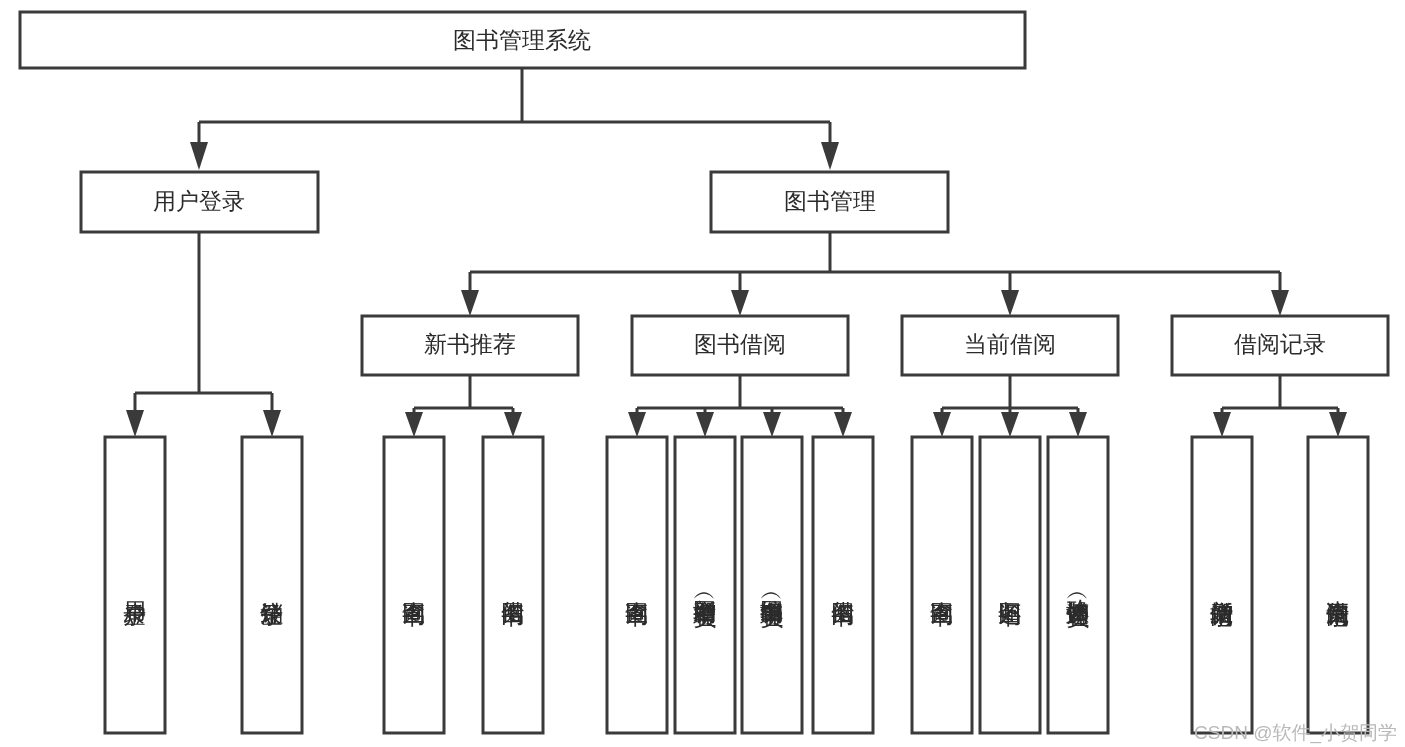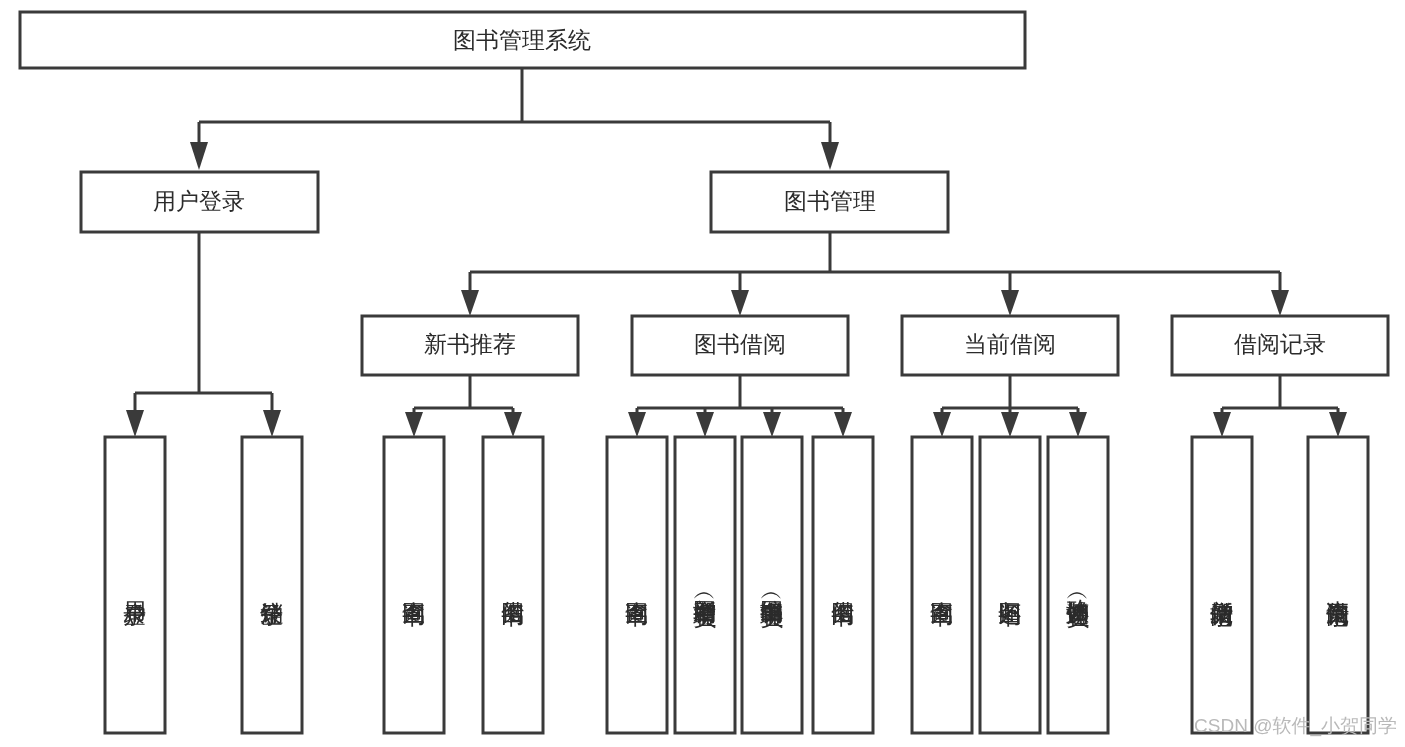--- a/index.html
+++ b/index.html
@@ -61,21 +61,21 @@
     font-family: "Liberation Sans", "DejaVu Sans", sans-serif;
     font-size: 23px;
     line-height: 1.06;
     color: #2b2b2b;
     letter-spacing: 1px;
     white-space: nowrap;
   }
   .watermark {
     position: absolute;
     right: 8px;
-    bottom: 8px;
+    bottom: 1px;
     font-family: "Liberation Sans", "DejaVu Sans", sans-serif;
     font-size: 19px;
     color: #b9b9b9;
     white-space: nowrap;
   }
 </style>
 </head>
 <body>
 
 <div id="diagram-root">

